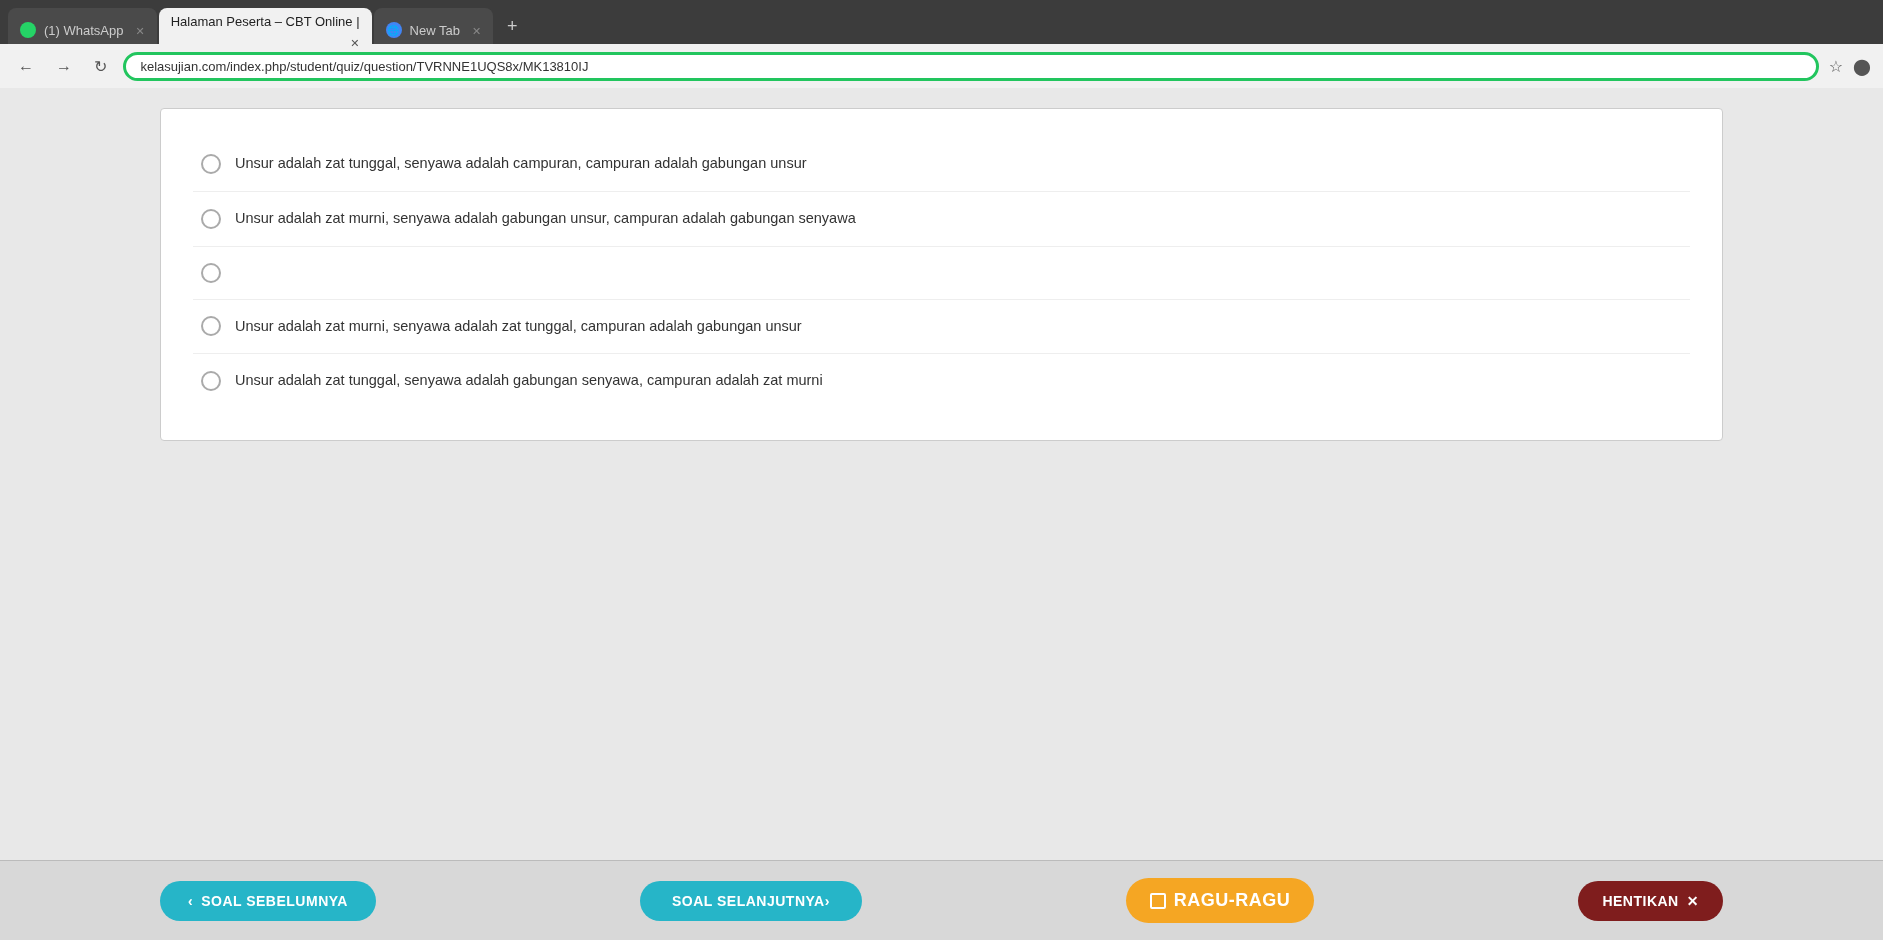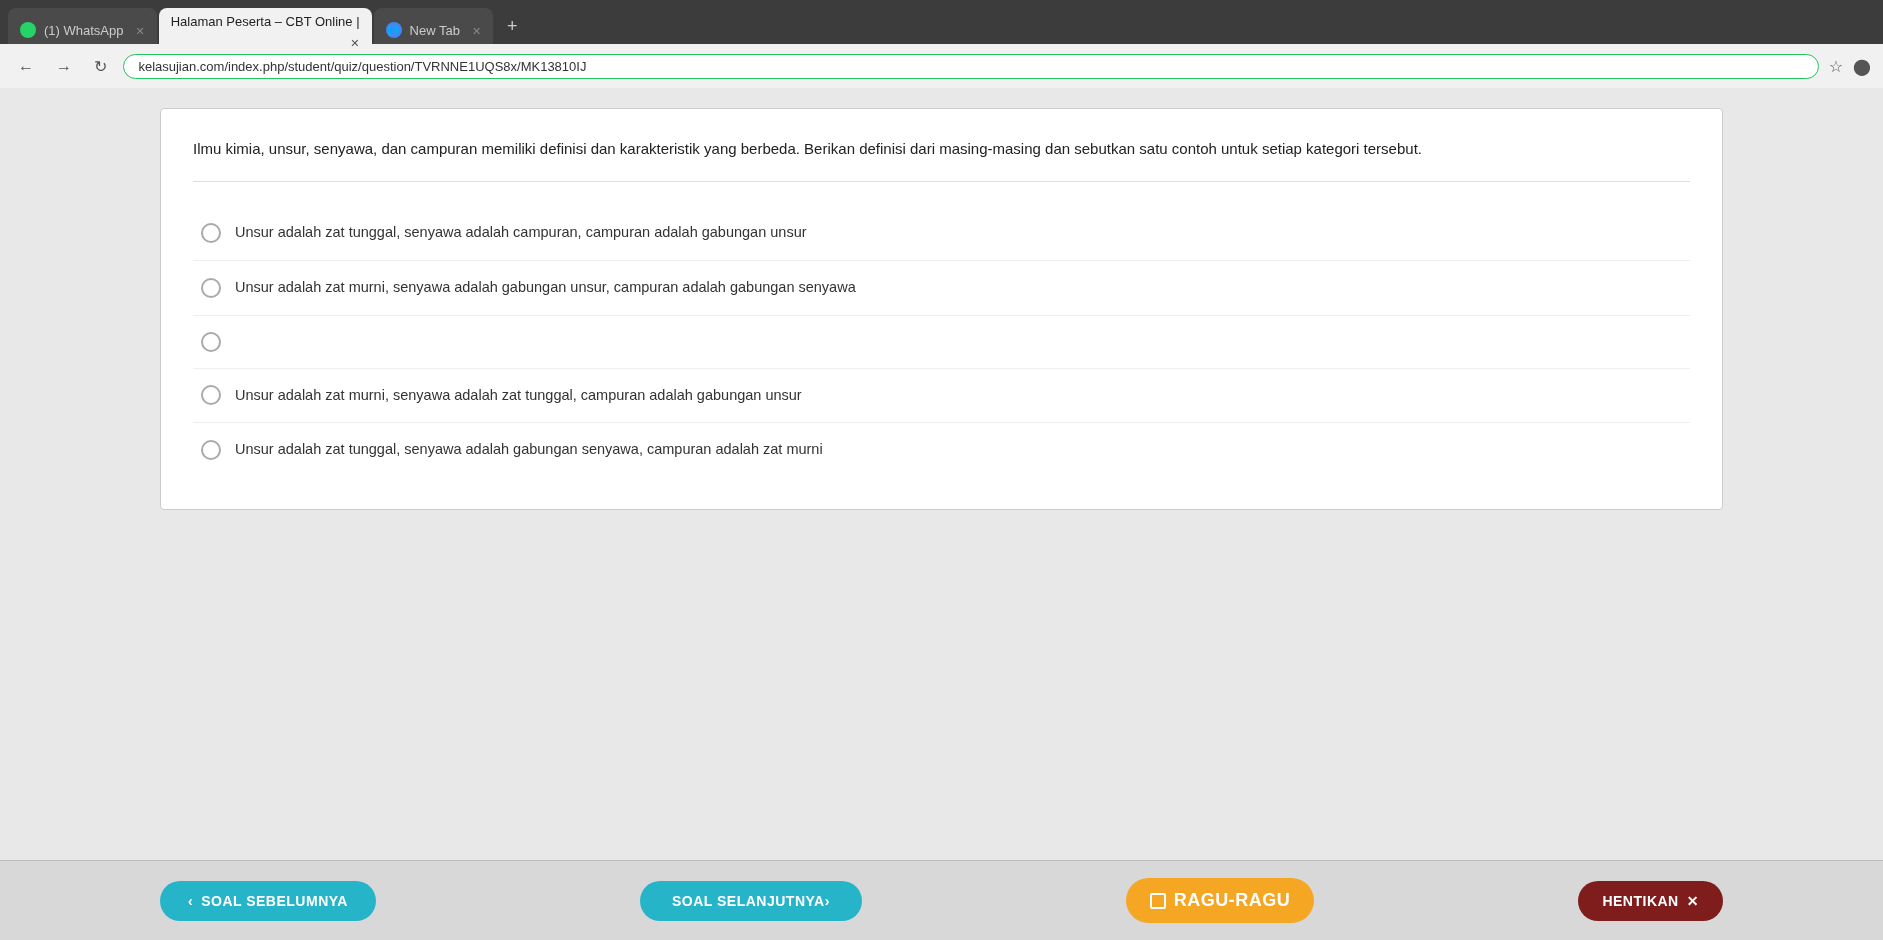--- a/index.html
+++ b/index.html
@@ -83,21 +83,21 @@
       border: none;
       color: #555;
       font-size: 16px;
       cursor: pointer;
       padding: 2px 6px;
     }
 
     .address-bar {
       flex: 1;
       background: white;
-      border: 1px solid #22c55e;
+      border: 3px solid #22c55e;
       border-radius: 16px;
       padding: 4px 14px;
       font-size: 13px;
       color: #333;
       display: flex;
       align-items: center;
     }
 
     .address-bar-text {
       font-size: 13px;
@@ -318,21 +318,20 @@
     <div class="browser-icons">
       <span class="browser-icon">☆</span>
       <span class="browser-icon">⬤</span>
     </div>
   </div>
 </div>
 
 <div class="page-content">
   <div class="question-card">
 
-    <div class="question-text">Ilmu kimia, unsur, senyawa, dan campuran memiliki definisi dan karakteristik yang berbeda. Berikan definisi dari masing-masing dan sebutkan satu contoh untuk setiap kategori tersebut.</div>
 
     <div class="options-list">
 
       <div class="option-item">
         <div class="radio-circle"></div>
         <span class="option-label">Unsur adalah zat tunggal, senyawa adalah campuran, campuran adalah gabungan unsur</span>
       </div>
 
       <div class="option-item">
         <div class="radio-circle"></div>

